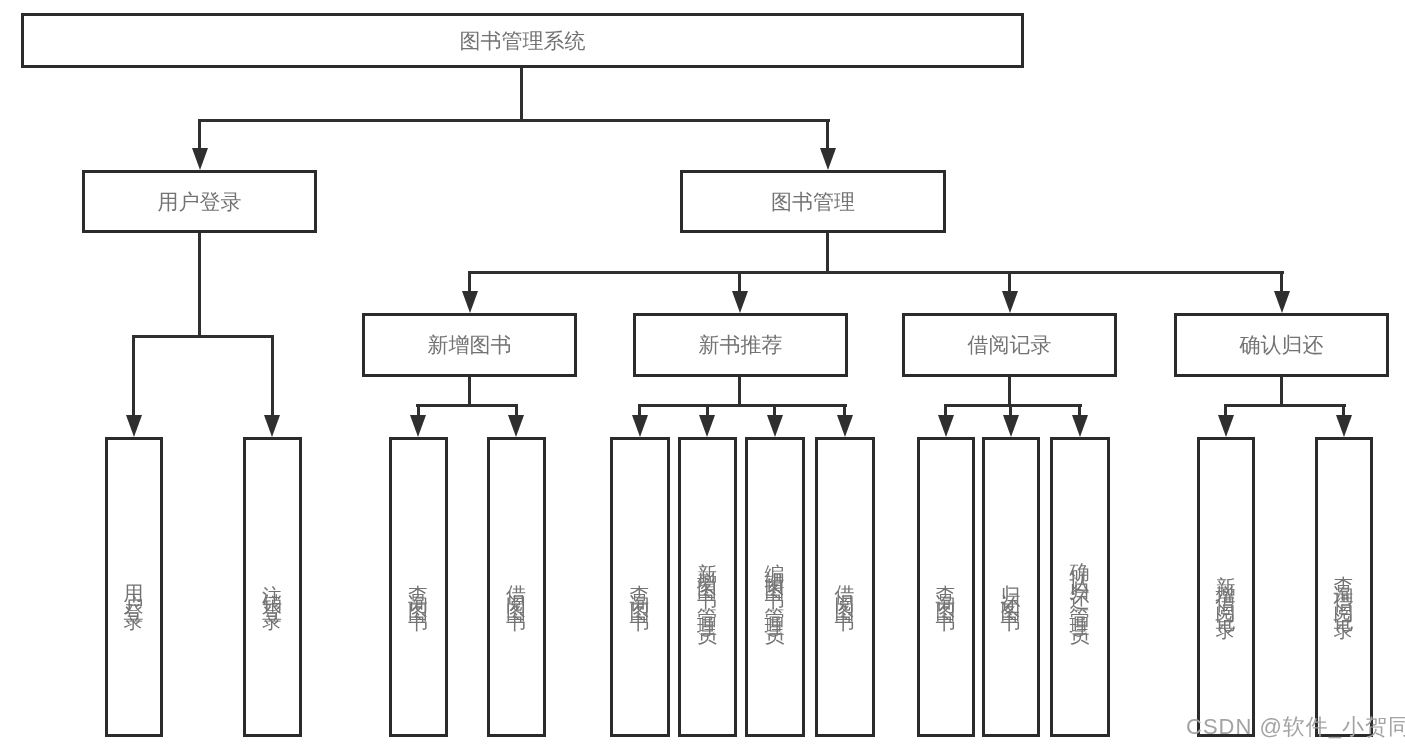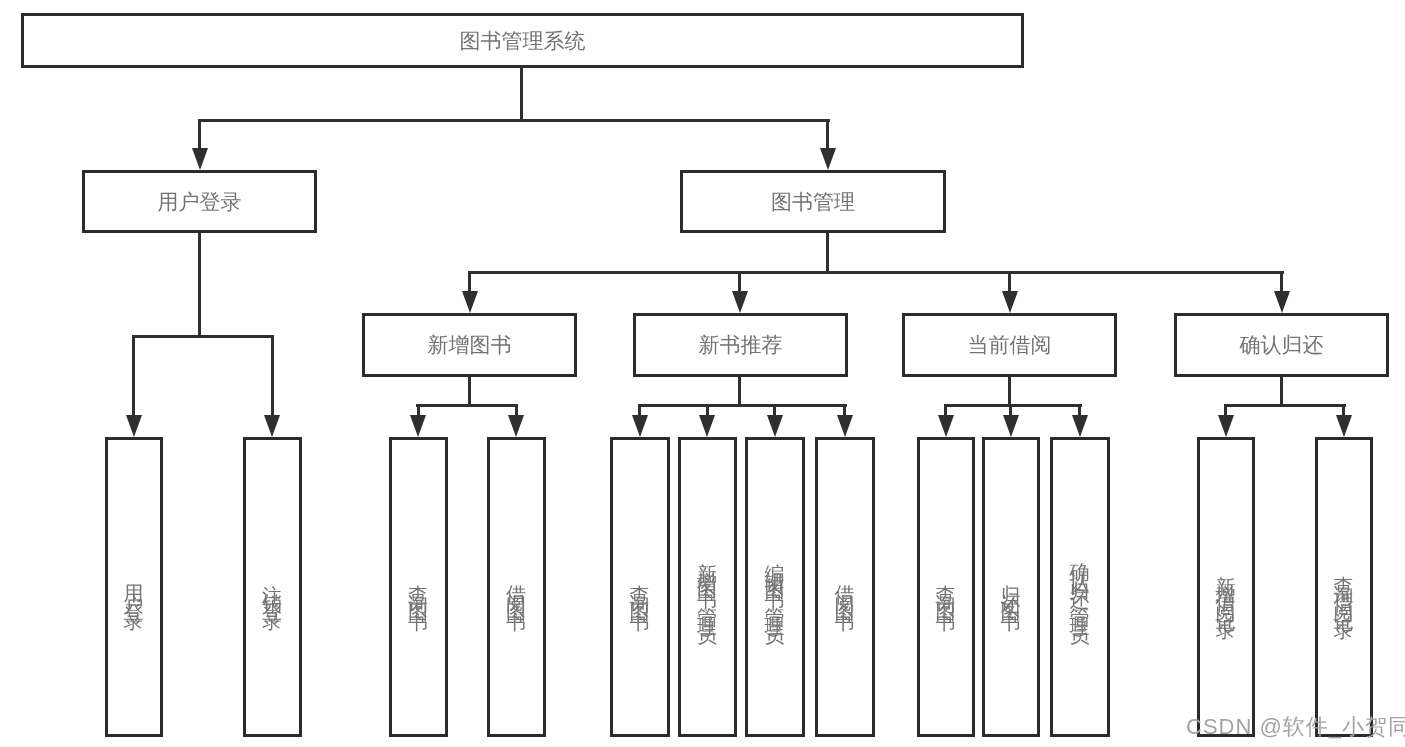--- a/index.html
+++ b/index.html
@@ -69,21 +69,21 @@
   <div class="vl" style="left:1280px;top:271px;height:26px;"></div>
   <div class="ah" style="left:1274px;top:291px;"></div>
 
   <div class="box" style="left:362px;top:313px;width:215px;height:64px;">
     <span class="lbl">新增图书</span>
   </div>
   <div class="box" style="left:633px;top:313px;width:215px;height:64px;">
     <span class="lbl">新书推荐</span>
   </div>
   <div class="box" style="left:902px;top:313px;width:215px;height:64px;">
-    <span class="lbl">当前借阅</span>
+    <span class="lbl">借阅记录</span>
   </div>
   <div class="box" style="left:1174px;top:313px;width:215px;height:64px;">
     <span class="lbl">确认归还</span>
   </div>
 
   <div class="vl" style="left:468px;top:377px;height:30px;"></div>
   <div class="hl" style="left:416px;top:404px;width:102px;"></div>
   <div class="vl" style="left:417px;top:404px;height:15px;"></div>
   <div class="ah" style="left:410px;top:415px;"></div>
   <div class="vl" style="left:515px;top:404px;height:15px;"></div>

